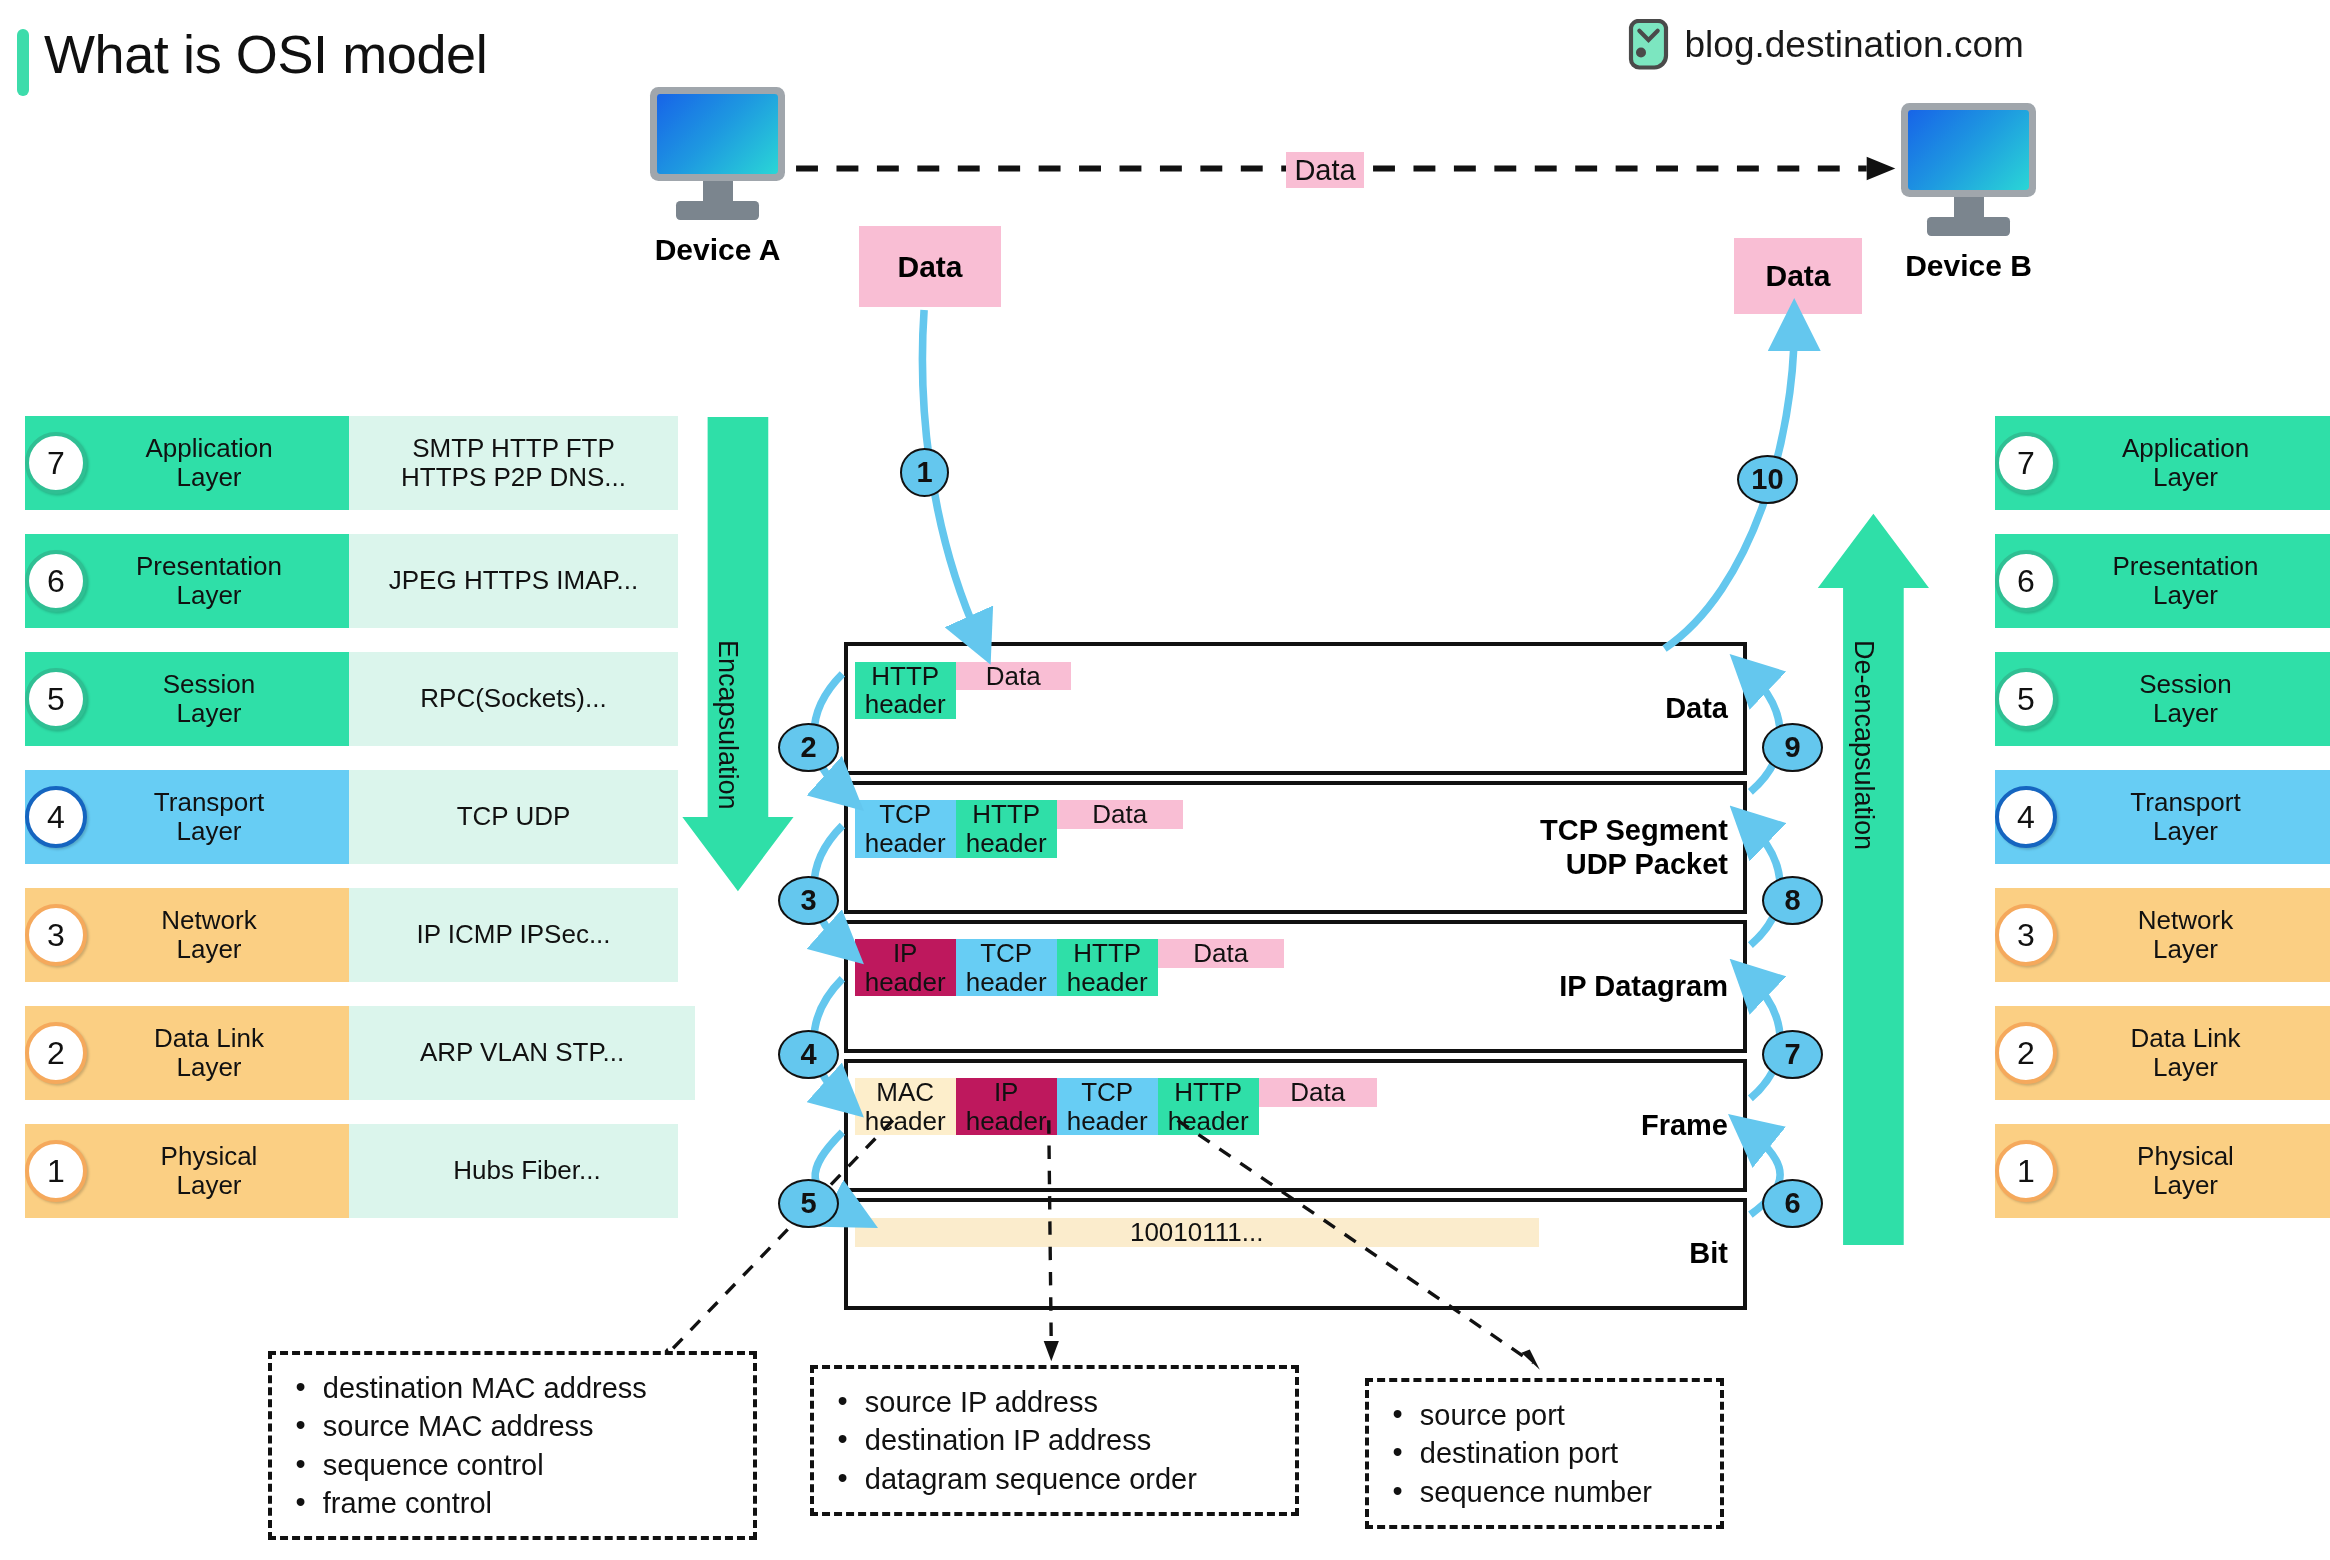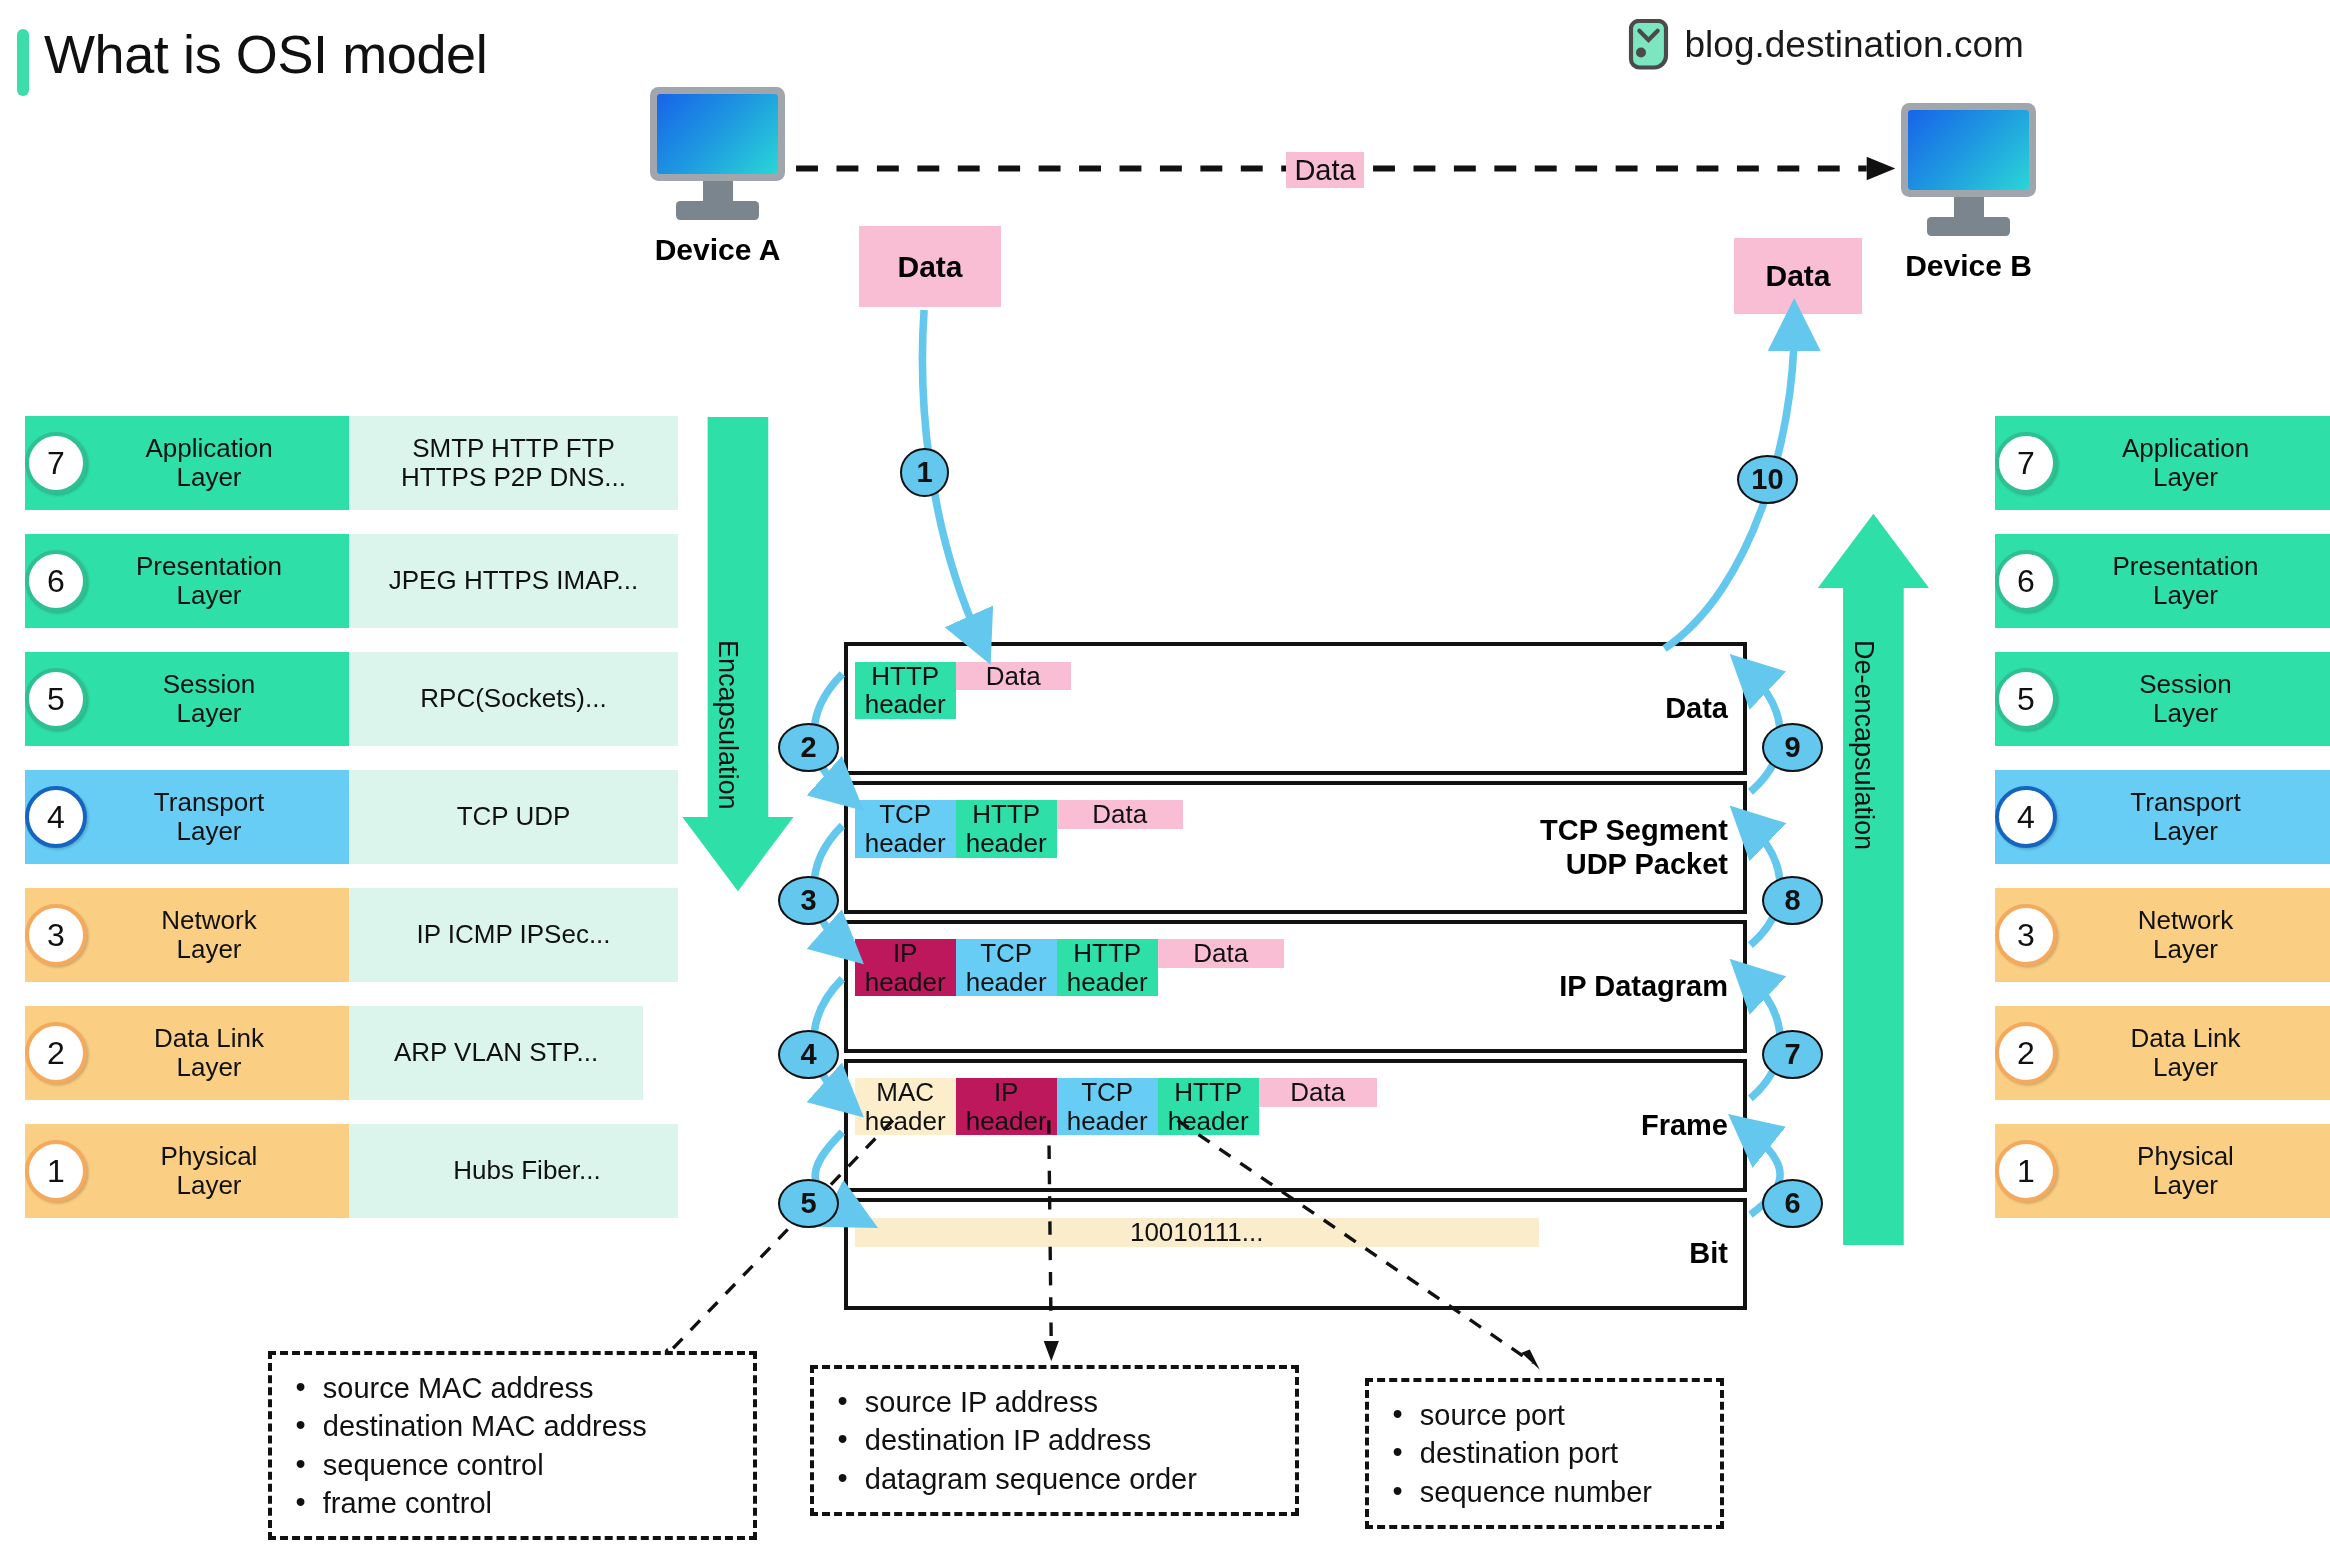--- a/index.html
+++ b/index.html
@@ -162,21 +162,21 @@
         <div class="layer-num" style="border: 4.2px solid rgb(245, 169, 92);">3</div>
         <div class="layer-name">Network<br>Layer</div>
       </div>
       <div class="proto-band" style="width: 329px; height: 94px;">IP ICMP IPSec...</div>
     </div>
     <div class="layer-row" style="left: 25px; top: 1006px;">
       <div class="layer-band" style="width: 324px; height: 94px; background: rgb(251, 207, 131);">
         <div class="layer-num" style="border: 4.2px solid rgb(245, 169, 92);">2</div>
         <div class="layer-name">Data Link<br>Layer</div>
       </div>
-      <div class="proto-band" style="width: 294px; height: 94px;">ARP VLAN STP...</div>
+      <div class="proto-band" style="width: 346px; height: 94px;">ARP VLAN STP...</div>
     </div>
     <div class="layer-row" style="left: 25px; top: 1124px;">
       <div class="layer-band" style="width: 324px; height: 94px; background: rgb(251, 207, 131);">
         <div class="layer-num" style="border: 4.2px solid rgb(245, 169, 92);">1</div>
         <div class="layer-name">Physical<br>Layer</div>
       </div>
       <div class="proto-band" style="width: 329px; height: 94px; padding-left: 27px;">Hubs Fiber...</div>
     </div>
   </div>
 
@@ -313,22 +313,22 @@
 <div class="abs step wide" style="left:778px; top:1179px;">5</div>
 
 <div class="abs step wide" style="left:1737px; top:455px;">10</div>
 <div class="abs step wide" style="left:1762px; top:723px;">9</div>
 <div class="abs step wide" style="left:1762px; top:876px;">8</div>
 <div class="abs step wide" style="left:1762px; top:1030px;">7</div>
 <div class="abs step wide" style="left:1762px; top:1179px;">6</div>
 
 <div class="callout" style="left:268px; top:1351px; width:489px;">
   <ul>
+      <li>destination MAC address</li>
       <li>source MAC address</li>
-      <li>destination MAC address</li>
       <li>sequence control</li>
       <li>frame control</li>
     </ul>
 </div>
 <div class="callout" style="left:810px; top:1365px; width:489px;">
   <ul>
       <li>source IP address</li>
       <li>destination IP address</li>
       <li>datagram sequence order</li>
     </ul>

